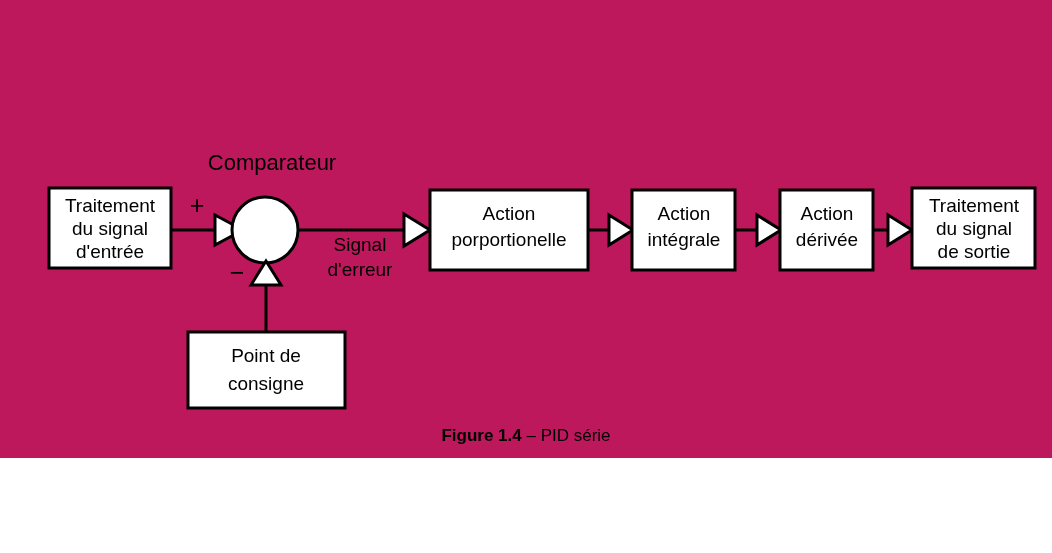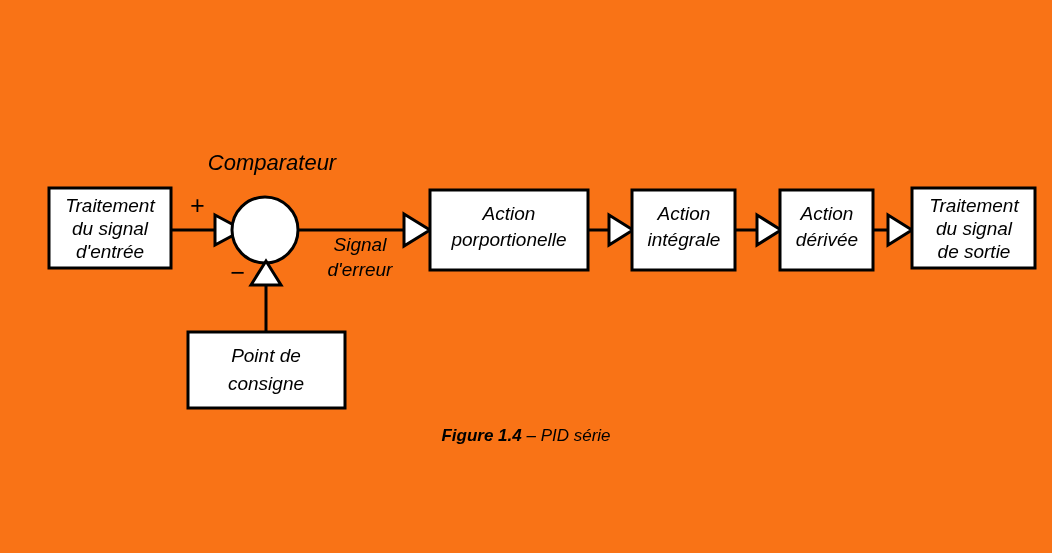--- a/index.html
+++ b/index.html
@@ -3,25 +3,24 @@
 <meta charset="utf-8">
 <style>
   html, body {
     margin: 0;
     padding: 0;
     background: #ffffff;
   }
   #canvas {
     position: relative;
     width: 1052px;
-    height: 553px;
-    background: #f97316;
+    height: 458px;
+    background: #be185d;
     overflow: hidden;
     font-family: "Liberation Sans", sans-serif;
-    font-style: italic;
   }
   #diagram-svg {
     position: absolute;
     left: 0;
     top: 0;
     width: 1052px;
     height: 553px;
   }
   .blk-text {
     font-family: "Liberation Sans", sans-serif;

